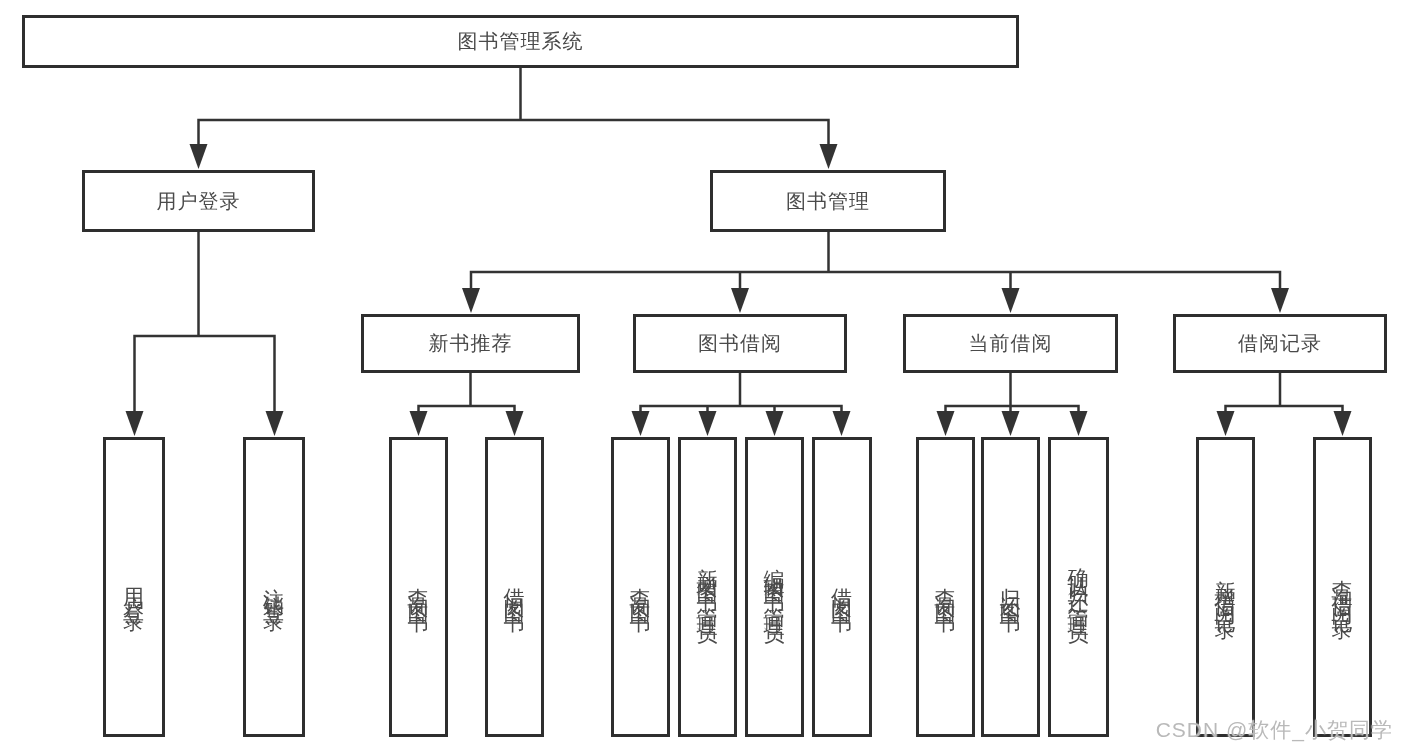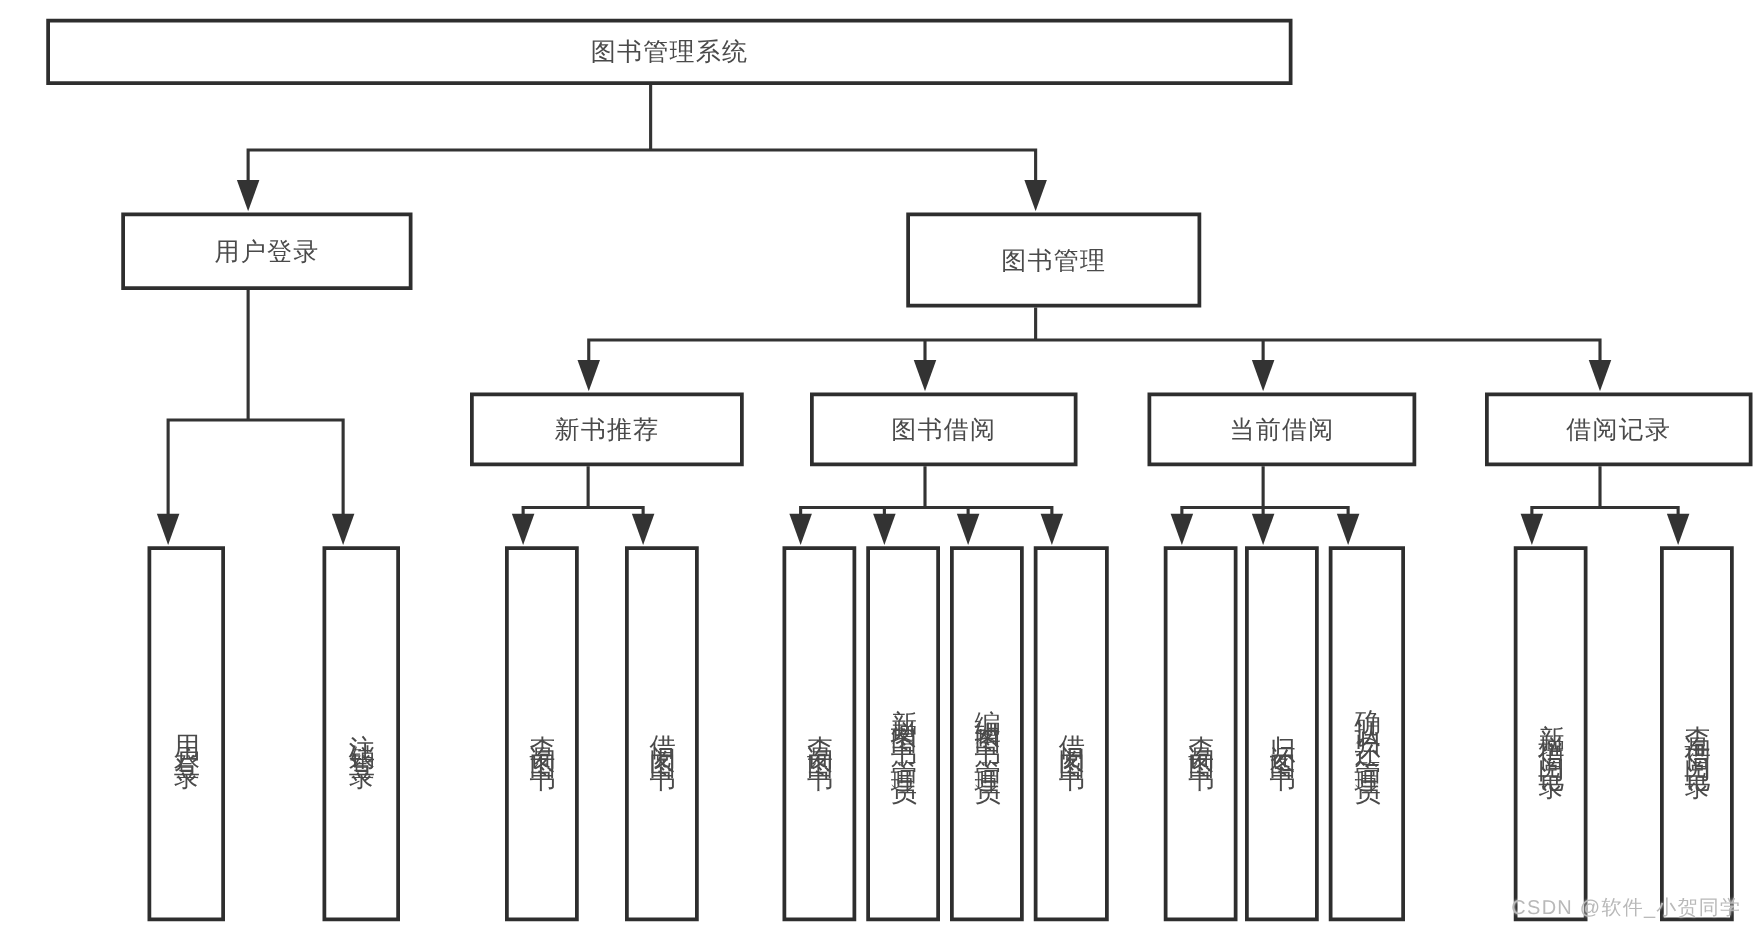--- a/index.html
+++ b/index.html
@@ -20,36 +20,35 @@
   .node {
     position: absolute;
     box-sizing: border-box;
     border: 3px solid #2e2e2e;
     background: #ffffff;
     display: flex;
     align-items: center;
     justify-content: center;
     color: #4a4a4a;
     z-index: 2;
-    margin-left: 15px;
   }
   .node.h { font-size: 20px; letter-spacing: 1px; }
   .node.v { font-size: 21px; }
   .node.v .vtext {
     writing-mode: vertical-rl;
     text-orientation: mixed;
     letter-spacing: 8px;
     line-height: 1;
     white-space: nowrap;
   }
   #watermark {
     position: absolute;
     top: 716px;
     right: 12px;
-    font-size: 16px;
+    font-size: 21px;
     color: #b9b9b9;
     letter-spacing: 1px;
     z-index: 5;
     text-shadow: 0 0 2px #ffffff;
     white-space: nowrap;
   }
 </style>
 </head>
 <body>
 
@@ -98,21 +97,21 @@
     </g>
   </svg>
 
   <div class="node h" style="left:22px; top:15px; width:997px; height:53px;">
     <span>图书管理系统</span>
   </div>
 
   <div class="node h" style="left:82px; top:170px; width:233px; height:62px;">
     <span>用户登录</span>
   </div>
-  <div class="node h" style="left:710px; top:170px; width:236px; height:76px;">
+  <div class="node h" style="left:710px; top:170px; width:236px; height:62px;">
     <span>图书管理</span>
   </div>
 
   <div class="node h" style="left:633px; top:314px; width:214px; height:59px;">
     <span>图书借阅</span>
   </div>
   <div class="node h" style="left:361px; top:314px; width:219px; height:59px;">
     <span>新书推荐</span>
   </div>
   <div class="node h" style="left:903px; top:314px; width:215px; height:59px;justify-content:center;">

